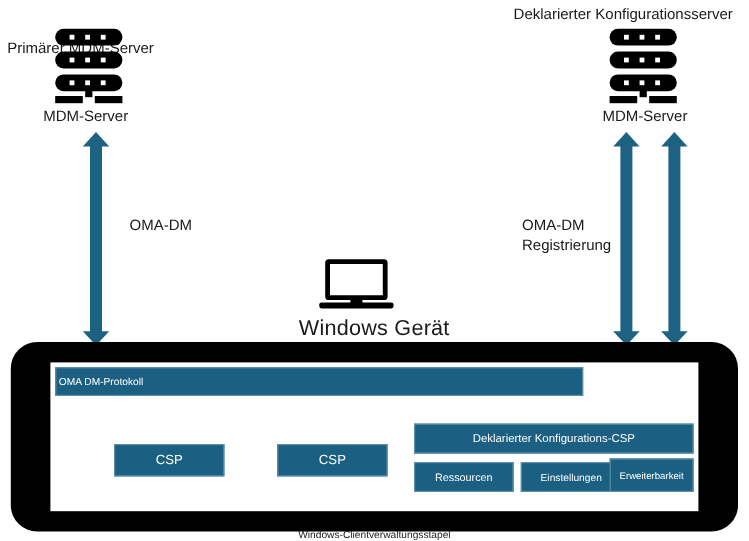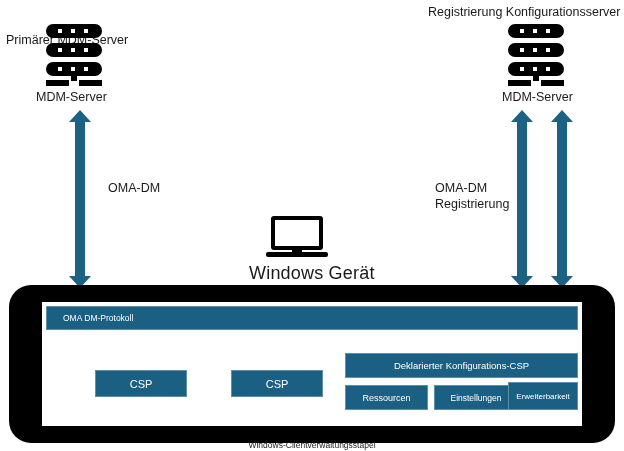--- a/index.html
+++ b/index.html
@@ -219,24 +219,24 @@
     font-family: "Liberation Sans", sans-serif;
     display: flex;
     align-items: center;
     justify-content: center;
     text-align: center;
   }
 
   .box-protocol {
     left: 4px;
     top: 4px;
-    width: 532px;
+    width: 440px;
     height: 24px;
     justify-content: flex-start;
-    padding-left: 16px;
+    padding-left: 2px;
     font-size: 8.5px;
   }
 
   .box-csp1 {
     left: 53px;
     top: 68px;
     width: 92px;
     height: 27px;
     font-size: 11px;
   }
@@ -290,21 +290,21 @@
     margin-top: 28px;
   }
 </style>
 </head>
 <body>
 
 <div id="canvas">
 
   <div class="lbl title-left">Primärer MDM-Server</div>
 
-  <div class="lbl title-right">Registrierung Konfigurationsserver</div>
+  <div class="lbl title-right">Deklarierter Konfigurationsserver</div>
 
   <div class="server server-left">
     <div class="bar b1">
       <span class="dot d1"></span>
         <span class="dot d2"></span>
         <span class="dot d3"></span>
     </div>
     <div class="bar b2">
       <span class="dot d1"></span>
         <span class="dot d2"></span>

